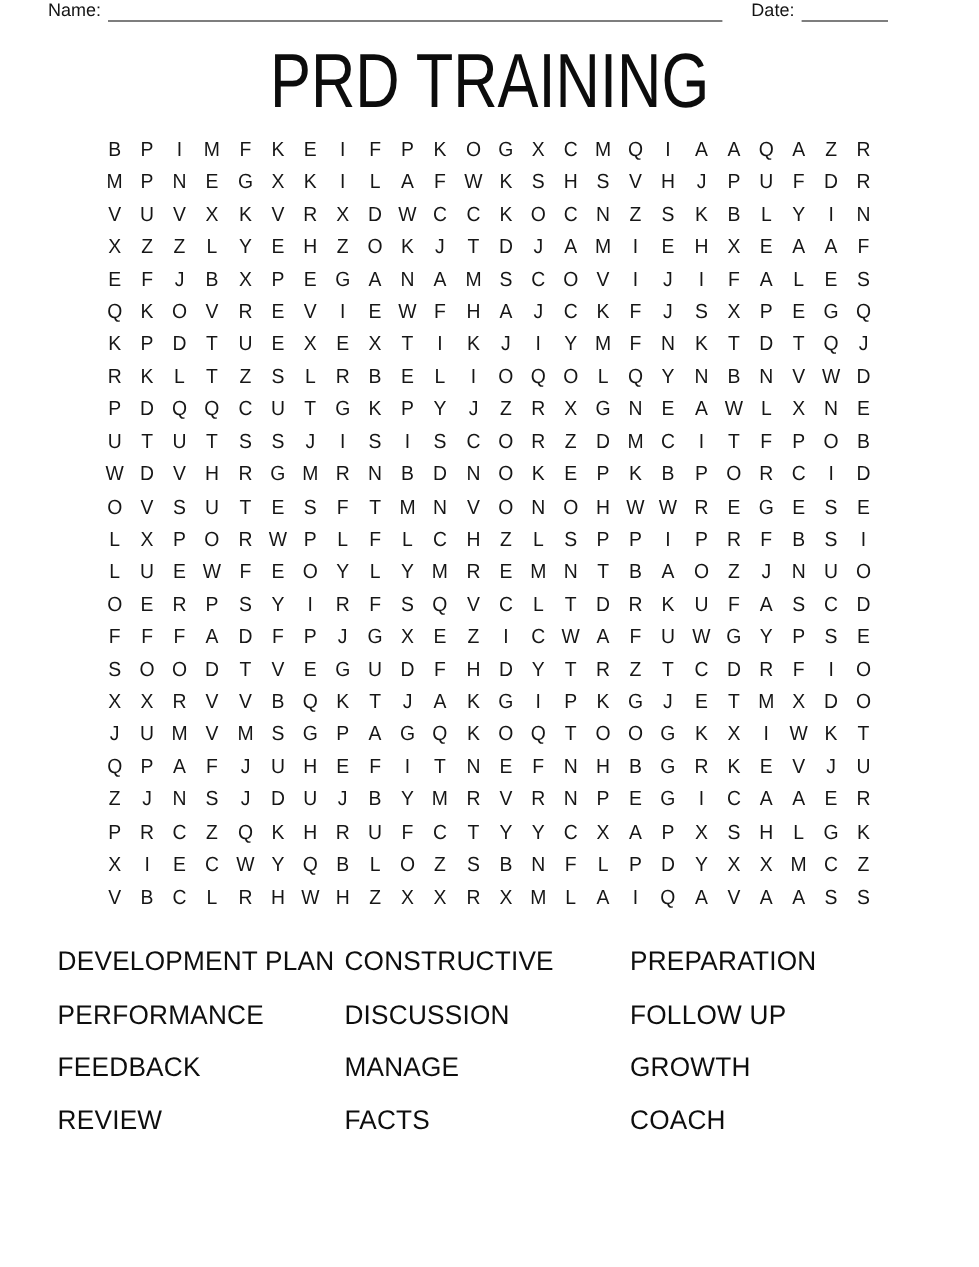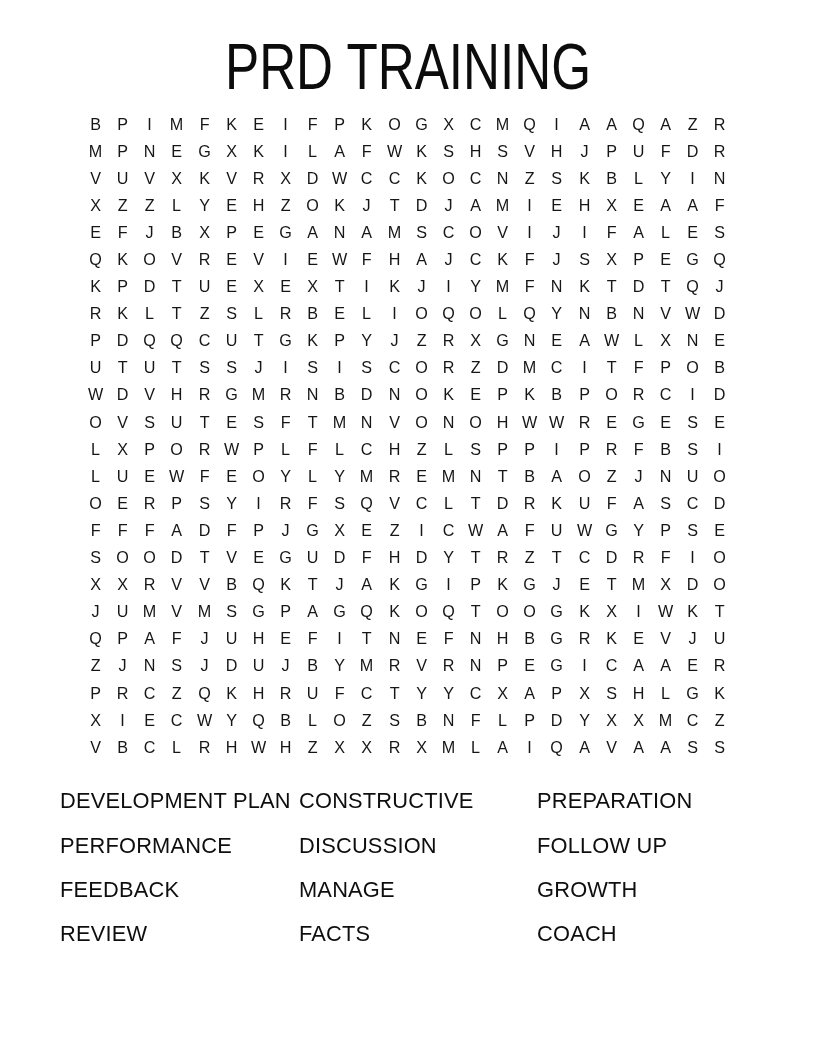--- a/index.html
+++ b/index.html
@@ -64,21 +64,21 @@
     justify-content: center;
     font-size: 17px;
     font-weight: 400;
     color: #161616;
     transform: scaleX(0.95);
   }
 
   
   .word-list {
     position: absolute;
-    left: 60px;
+    left: 48px;
     top: 779px;
     width: 700px;
     display: grid;
     grid-template-columns: 239px 238px 1fr;
     grid-auto-rows: 44.4px;
     grid-auto-flow: row;
   }
   .word {
     font-size: 22.5px;
     font-weight: 400;
@@ -88,20 +88,26 @@
     align-self: center;
     transform: scaleX(0.97);
     transform-origin: left center;
   }
 </style>
 </head>
 <body>
 
 <div class="page">
 
+  <div class="header-row">
+    <span class="hdr-label">Name:</span>
+    <span class="blank-line name-line"></span>
+    <span class="hdr-label">Date:</span>
+    <span class="blank-line date-line"></span>
+  </div>
 
   <div class="title">PRD TRAINING</div>
 
   <div class="grid">
       <span class="cell">B</span>
       <span class="cell">P</span>
       <span class="cell">I</span>
       <span class="cell">M</span>
       <span class="cell">F</span>
       <span class="cell">K</span>

